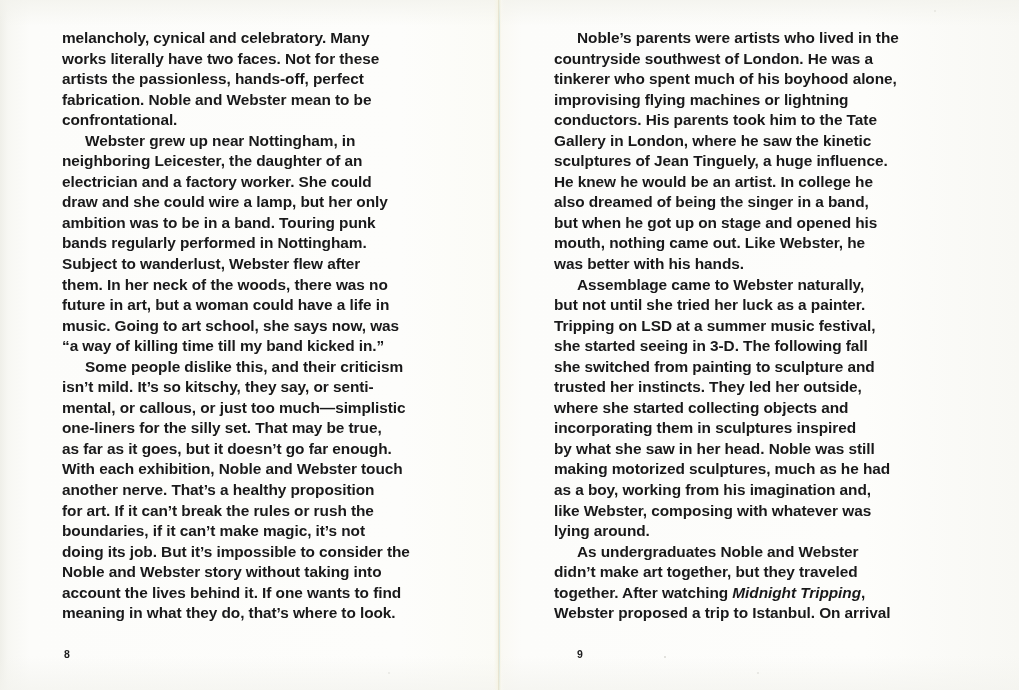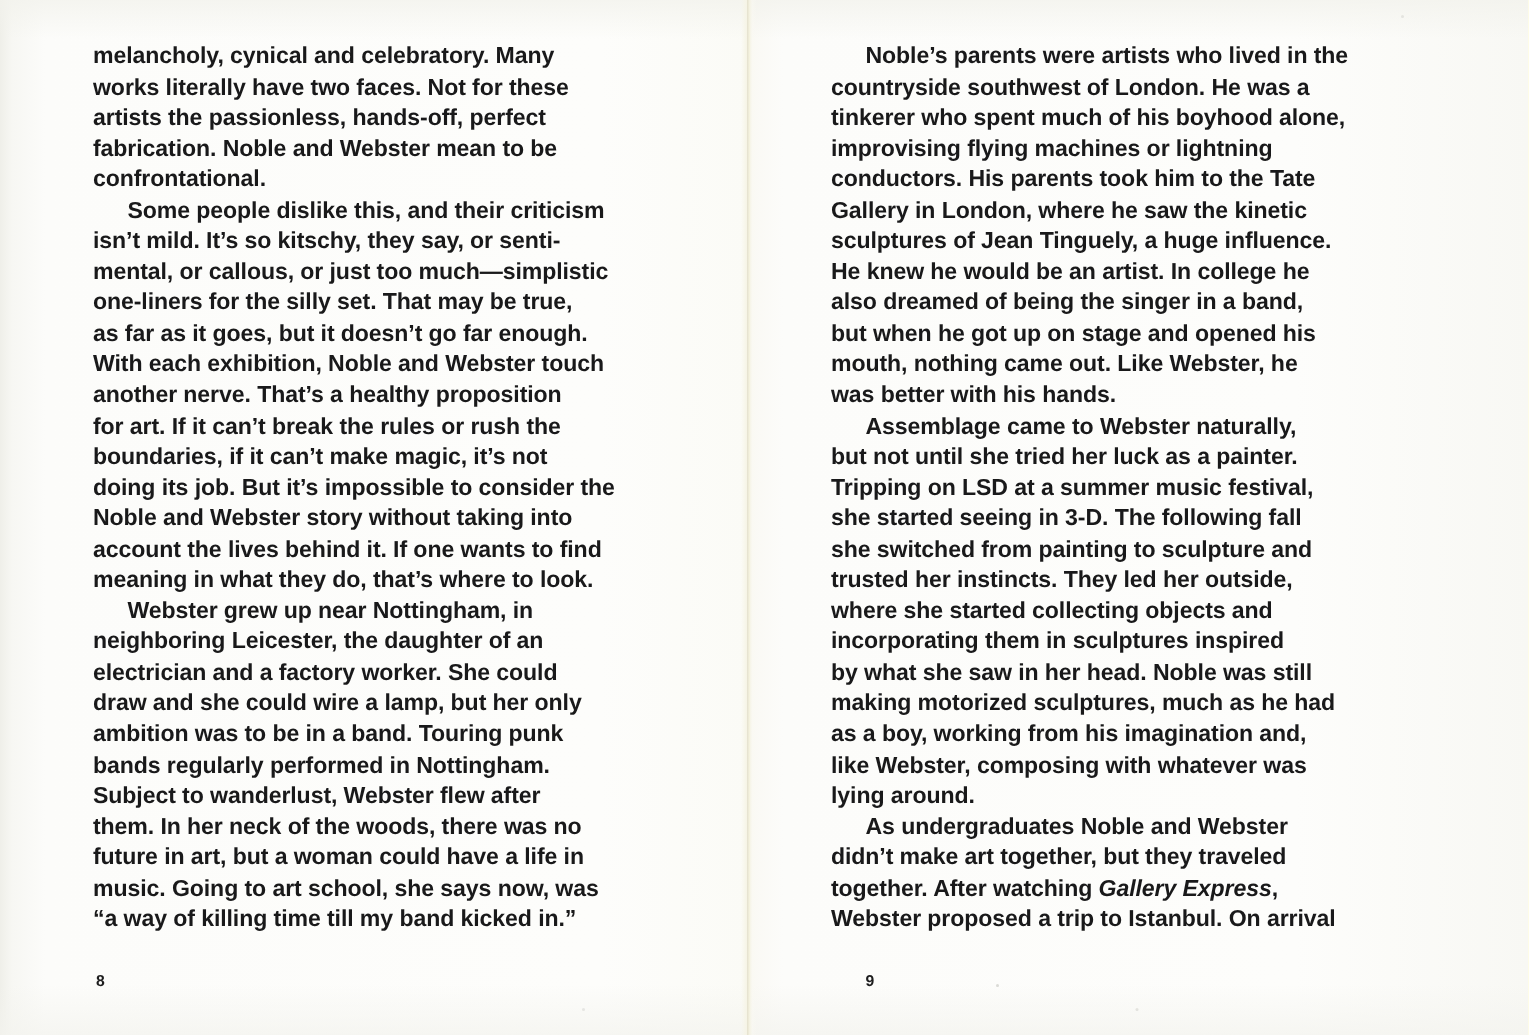--- a/index.html
+++ b/index.html
@@ -10,21 +10,21 @@
   }
   body {
     font-family: "Liberation Sans", "DejaVu Sans", sans-serif;
   }
 
   #spread {
     position: relative;
     width: 1019px;
     height: 690px;
     overflow: hidden;
-    background: #fef9c3;
+    background: #0ea5e9;
   }
 
   
   .page {
     position: absolute;
     top: 0;
     height: 690px;
     background: #fcfcfa;
   }
   .page.left {
@@ -159,44 +159,44 @@
   <div class="speck" style="left:757px;top:672px;width:2px;height:2px;opacity:.35;"></div>
   <div class="speck" style="left:934px;top:10px;width:2px;height:2px;opacity:.3;"></div>
   <div class="speck" style="left:388px;top:672px;width:2px;height:2px;opacity:.3;"></div>
 
   <div class="column left-col">
     <p class="body-par">melancholy, cynical and celebratory. Many
 works literally have two faces. Not for these
 artists the passionless, hands-off, perfect
 fabrication. Noble and Webster mean to be
 confrontational.</p>
+    <p class="body-par indented">Webster grew up near Nottingham, in
+neighboring Leicester, the daughter of an
+electrician and a factory worker. She could
+draw and she could wire a lamp, but her only
+ambition was to be in a band. Touring punk
+bands regularly performed in Nottingham.
+Subject to wanderlust, Webster flew after
+them. In her neck of the woods, there was no
+future in art, but a woman could have a life in
+music. Going to art school, she says now, was
+“a way of killing time till my band kicked in.”</p>
     <p class="body-par indented">Some people dislike this, and their criticism
 isn’t mild. It’s so kitschy, they say, or senti-
 mental, or callous, or just too much—simplistic
 one-liners for the silly set. That may be true,
 as far as it goes, but it doesn’t go far enough.
 With each exhibition, Noble and Webster touch
 another nerve. That’s a healthy proposition
 for art. If it can’t break the rules or rush the
 boundaries, if it can’t make magic, it’s not
 doing its job. But it’s impossible to consider the
 Noble and Webster story without taking into
 account the lives behind it. If one wants to find
 meaning in what they do, that’s where to look.</p>
-    <p class="body-par indented">Webster grew up near Nottingham, in
-neighboring Leicester, the daughter of an
-electrician and a factory worker. She could
-draw and she could wire a lamp, but her only
-ambition was to be in a band. Touring punk
-bands regularly performed in Nottingham.
-Subject to wanderlust, Webster flew after
-them. In her neck of the woods, there was no
-future in art, but a woman could have a life in
-music. Going to art school, she says now, was
-“a way of killing time till my band kicked in.”</p>
   </div>
 
   <div class="column right-col">
     <p class="body-par indented">Noble’s parents were artists who lived in the
 countryside southwest of London. He was a
 tinkerer who spent much of his boyhood alone,
 improvising flying machines or lightning
 conductors. His parents took him to the Tate
 Gallery in London, where he saw the kinetic
 sculptures of Jean Tinguely, a huge influence.
@@ -213,20 +213,20 @@
 trusted her instincts. They led her outside,
 where she started collecting objects and
 incorporating them in sculptures inspired
 by what she saw in her head. Noble was still
 making motorized sculptures, much as he had
 as a boy, working from his imagination and,
 like Webster, composing with whatever was
 lying around.</p>
     <p class="body-par indented">As undergraduates Noble and Webster
 didn’t make art together, but they traveled
-together. After watching <em class="title-italic">Gallery Express</em>,
+together. After watching <em class="title-italic">Midnight Tripping</em>,
 Webster proposed a trip to Istanbul. On arrival</p>
   </div>
 
   <div class="folio left-folio">8</div>
   <div class="folio right-folio">9</div>
 
 </div>
 
 </body></html>

